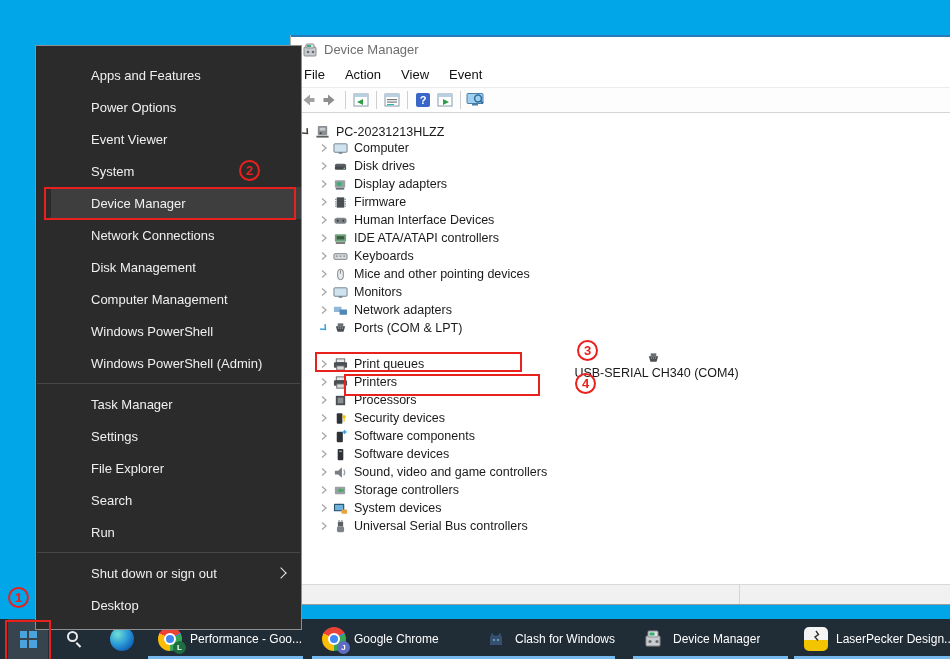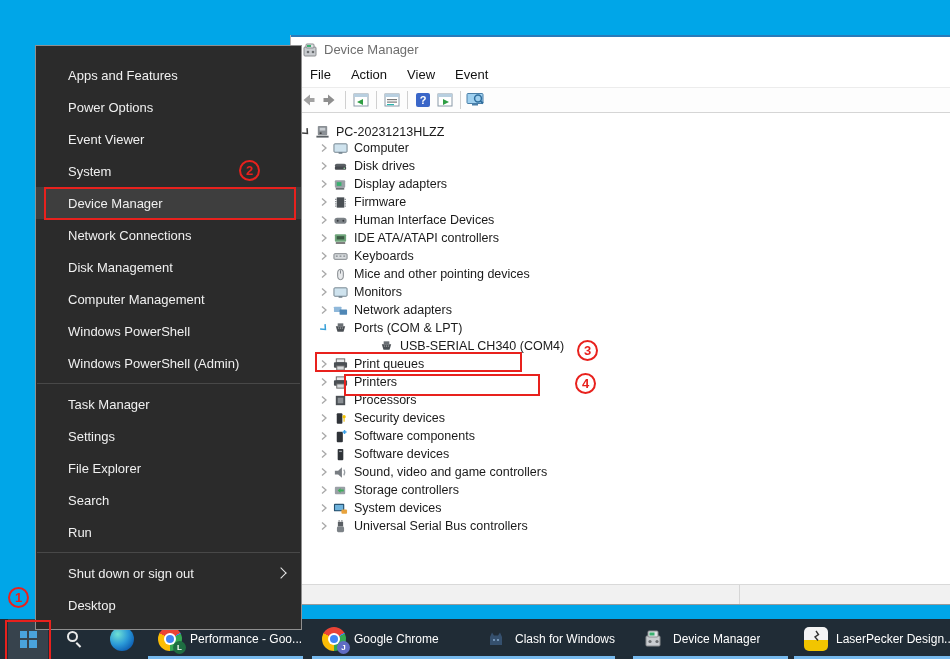--- a/index.html
+++ b/index.html
@@ -6,49 +6,49 @@
   html,body { width:950px; height:659px; overflow:hidden; }
   body { position:relative; font-family:"Liberation Sans", sans-serif; background:#00a6e8; }
 
   
   .dm-window { position:absolute; left:290px; top:35px; width:660px; height:570px;
     background:#fff; border-left:1px solid #b3b3b3; border-bottom:1px solid #9a9a9a; z-index:5; }
   .dm-accent { position:absolute; left:0; top:0; right:0; height:2px; background:#2a7ab9; }
   .dm-titlebar { position:absolute; left:0; top:2px; right:0; height:25px; background:#fff;
     display:flex; align-items:center; padding-left:11px; }
   .dm-title { color:#6e6e6e; font-size:13px; margin-left:6px; }
-  .dm-menubar { position:absolute; left:6px; top:27px; right:0; height:25px; background:#fff;
+  .dm-menubar { position:absolute; left:0; top:27px; right:0; height:25px; background:#fff;
     display:flex; align-items:center; padding-left:3px; }
   .dm-menubar .menu-item { font-size:13px; color:#111; padding:3px 10px; }
   .dm-toolbar { position:absolute; left:0; top:52px; right:0; height:26px; background:#fdfdfd;
     border-top:1px solid #ececec; border-bottom:1px solid #d5d5d5;
     display:flex; align-items:center; padding-left:6px; }
   .tb-btn { width:22px; height:20px; display:flex; align-items:center; justify-content:center; }
   .tb-sep { width:1px; height:18px; background:#d0d0d0; margin:0 4px; }
 
   .dm-tree { position:absolute; left:0; top:79px; right:0; height:470px; background:#fff; overflow:hidden; }
   .tree-pad { height:7px; }
   .tree-row { height:18px; display:flex; align-items:center; font-size:12.5px; color:#1a1a1a; white-space:nowrap; }
   .tree-row .chev { width:14px; height:14px; flex:0 0 14px; margin-right:2px; }
   .tree-row .t-icon { width:15px; height:15px; flex:0 0 15px; margin-right:6px; }
-  .lvl0 { padding-left:8px;align-items:flex-end; } .lvl1 { padding-left:26px; } .lvl2 { padding-left:72px; }
+  .lvl0 { padding-left:8px;align-items:flex-end; } .lvl1 { padding-left:26px; } .lvl2 { padding-left:72px;flex-direction:column; }
 
   .dm-statusband { position:absolute; left:0; top:549px; right:0; height:20px; background:#f1f1f1;
     border-top:1px solid #d9d9d9; }
   .band-line { position:absolute; left:448px; top:0; bottom:0; width:1px; background:#d6d6d6; }
 
   .red-box { position:absolute; border:2px solid #e8211d; z-index:8; pointer-events:none; }
   .box-ports { left:24px; top:317px; width:207px; height:20px; }
   .box-usb   { left:53px; top:339px; width:196px; height:22px; }
 
   
   .winx { position:absolute; left:35px; top:45px; width:267px; height:585px; background:#2b2b2b;
     border:1px solid #8f8f8f; z-index:40; padding-top:13px; }
-  .winx-item { height:32px; display:flex; align-items:center; padding-left:32px; position:relative;
-    font-size:13px; color:#f0f0f0; }
+  .winx-item { height:32px; display:flex; align-items:center; padding-left:40px; position:relative;
+    font-size:13px; color:#f0f0f0;margin-left:15px; }
   .winx-item.hl { background:#3e3e3e; }
   .winx-sep { height:1px; background:#484848; margin:4px 1px; }
   .submenu-chev { position:absolute; right:16px; width:8px; height:8px; border-top:1.5px solid #e8e8e8;
     border-right:1.5px solid #e8e8e8; transform:rotate(45deg); }
   .box-devmgr { left:8px; top:141px; width:252px; height:33px; }
 
   
   .taskbar { position:absolute; left:0; bottom:0; width:950px; height:40px; background:#202c36; z-index:30; }
   .tb-item { position:absolute; top:0; height:40px; display:flex; align-items:center; }
   .start-btn { left:8px; width:40px; justify-content:center; background:#37434d; }

